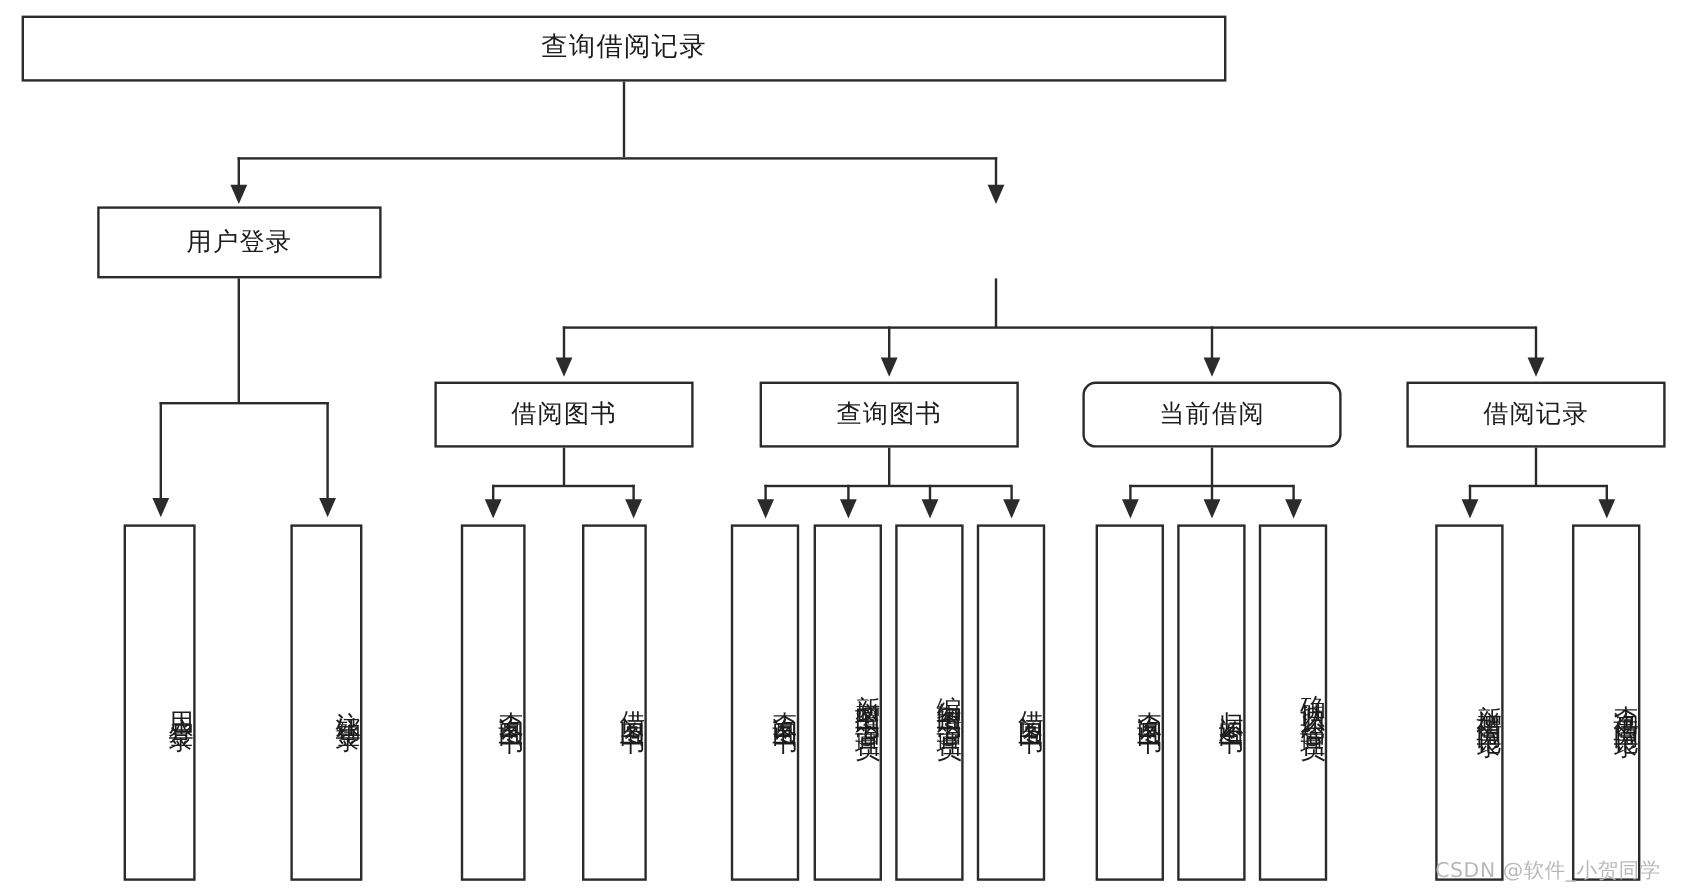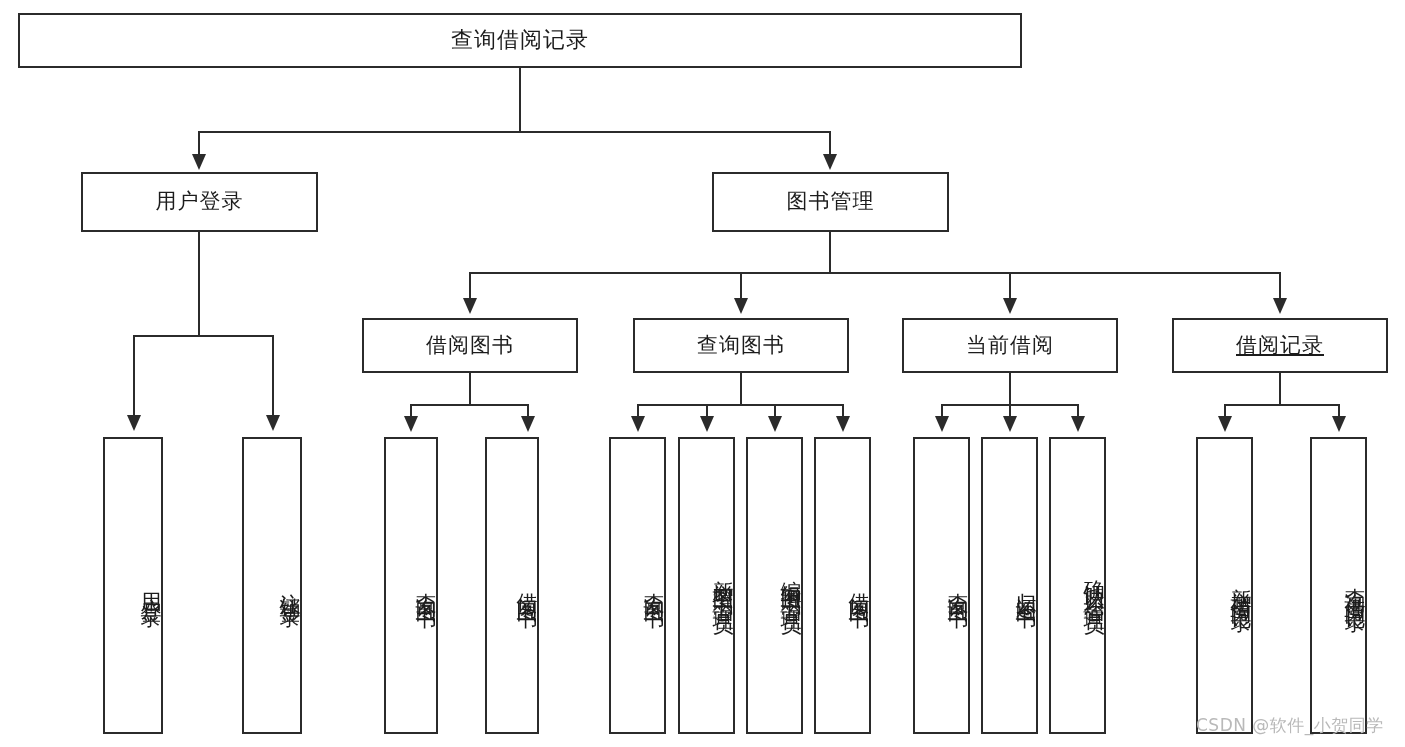--- a/index.html
+++ b/index.html
@@ -95,23 +95,20 @@
   <div class="hline" style="left:198px; top:131px; width:633px;"></div>
 
   <div class="vline" style="left:198px; top:131px; height:25px;"></div>
   <div class="arrow" style="left:192px; top:154px;"></div>
   <div class="vline" style="left:829px; top:131px; height:25px;"></div>
   <div class="arrow" style="left:823px; top:154px;"></div>
 
   <div class="node horiz" style="left:81px; top:172px; width:237px; height:60px;">
     <span>用户登录</span>
   </div>
-  <div class="node horiz" style="left:712px; top:172px; width:237px; height:60px;">
-    <span>图书管理</span>
-  </div>
 
   <div class="vline" style="left:198px; top:232px; height:104px;"></div>
   <div class="hline" style="left:133px; top:335px; width:141px;"></div>
   <div class="vline" style="left:133px; top:335px; height:82px;"></div>
   <div class="arrow" style="left:127px; top:415px;"></div>
   <div class="vline" style="left:272px; top:335px; height:82px;"></div>
   <div class="arrow" style="left:266px; top:415px;"></div>
 
   <div class="vline" style="left:829px; top:232px; height:41px;"></div>
   <div class="hline" style="left:469px; top:272px; width:811px;"></div>
@@ -123,24 +120,24 @@
   <div class="arrow" style="left:1003px; top:298px;"></div>
   <div class="vline" style="left:1279px; top:272px; height:28px;"></div>
   <div class="arrow" style="left:1273px; top:298px;"></div>
 
   <div class="node horiz" style="left:362px; top:318px; width:216px; height:55px;">
     <span>借阅图书</span>
   </div>
   <div class="node horiz" style="left:633px; top:318px; width:216px; height:55px;">
     <span>查询图书</span>
   </div>
-  <div class="node horiz" style="left:902px; top:318px; width:216px; height:55px;">
+  <div class="node horiz" style="left:902px; top:318px; width:216px; height:55px;border-radius:11px;">
     <span>当前借阅</span>
   </div>
-  <div class="node horiz" style="left:1172px; top:318px; width:216px; height:55px;text-decoration:underline;">
+  <div class="node horiz" style="left:1172px; top:318px; width:216px; height:55px;">
     <span>借阅记录</span>
   </div>
 
   <div class="vline" style="left:469px; top:373px; height:32px;"></div>
   <div class="hline" style="left:410px; top:404px; width:119px;"></div>
   <div class="vline" style="left:410px; top:404px; height:14px;"></div>
   <div class="arrow" style="left:404px; top:416px;"></div>
   <div class="vline" style="left:527px; top:404px; height:14px;"></div>
   <div class="arrow" style="left:521px; top:416px;"></div>
 

